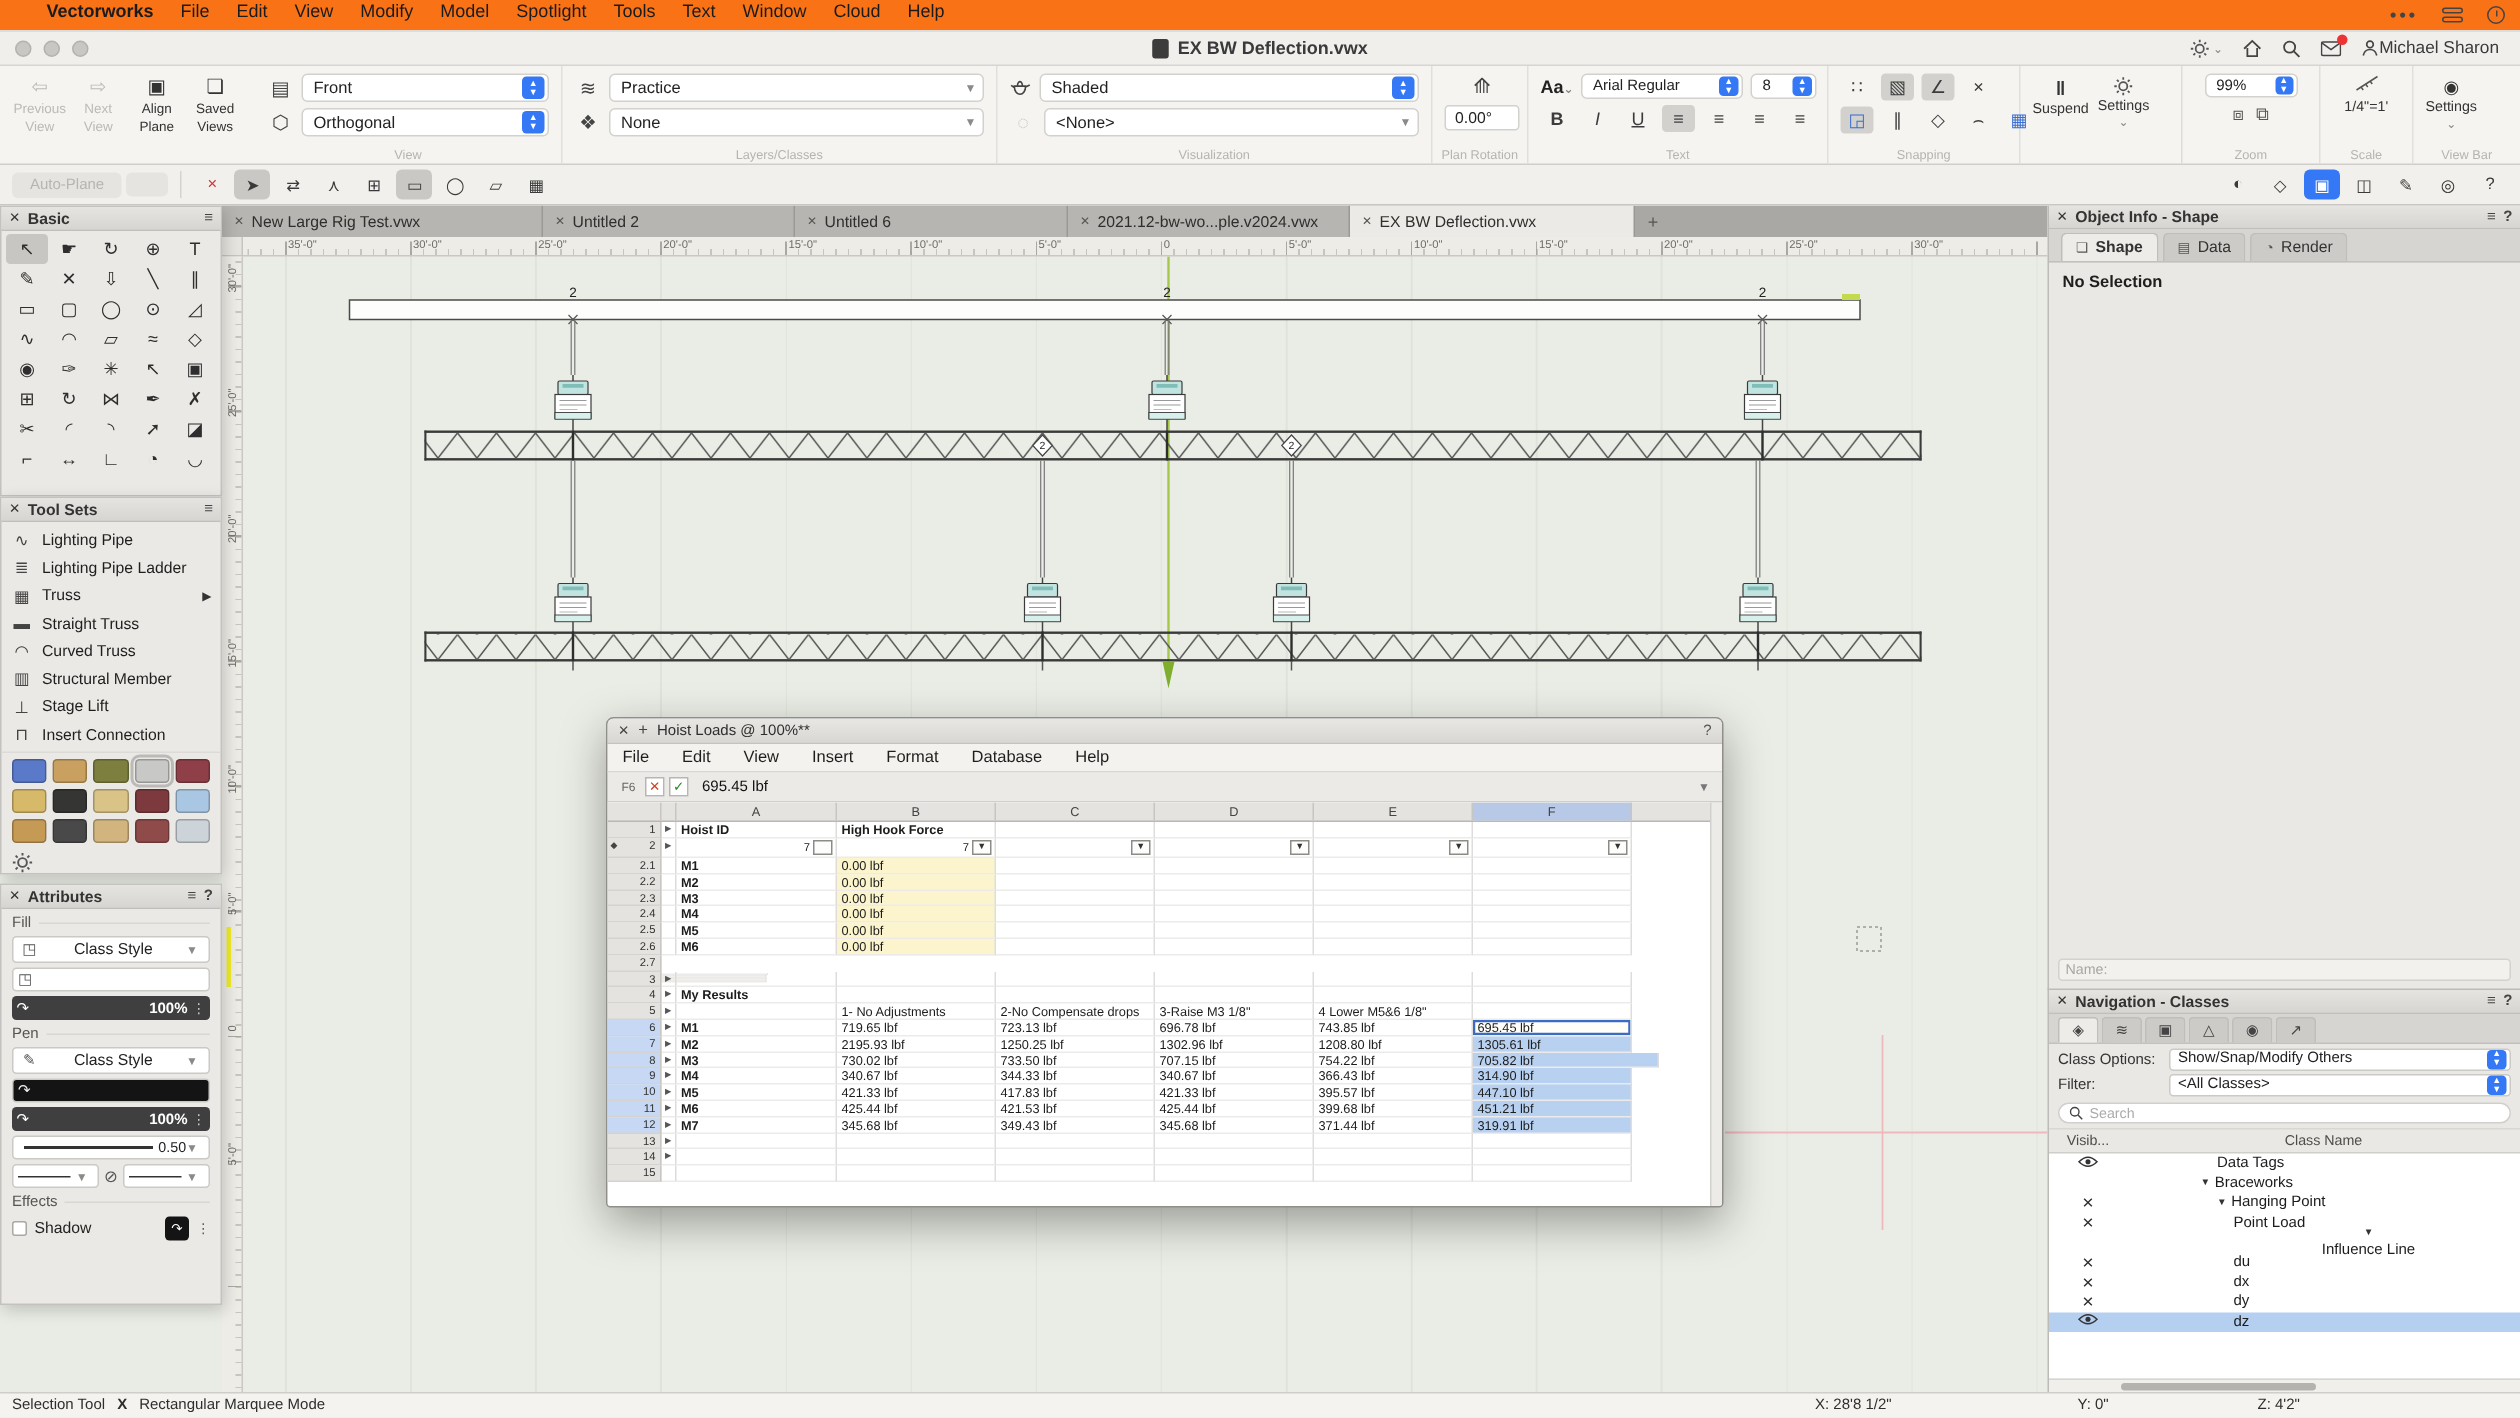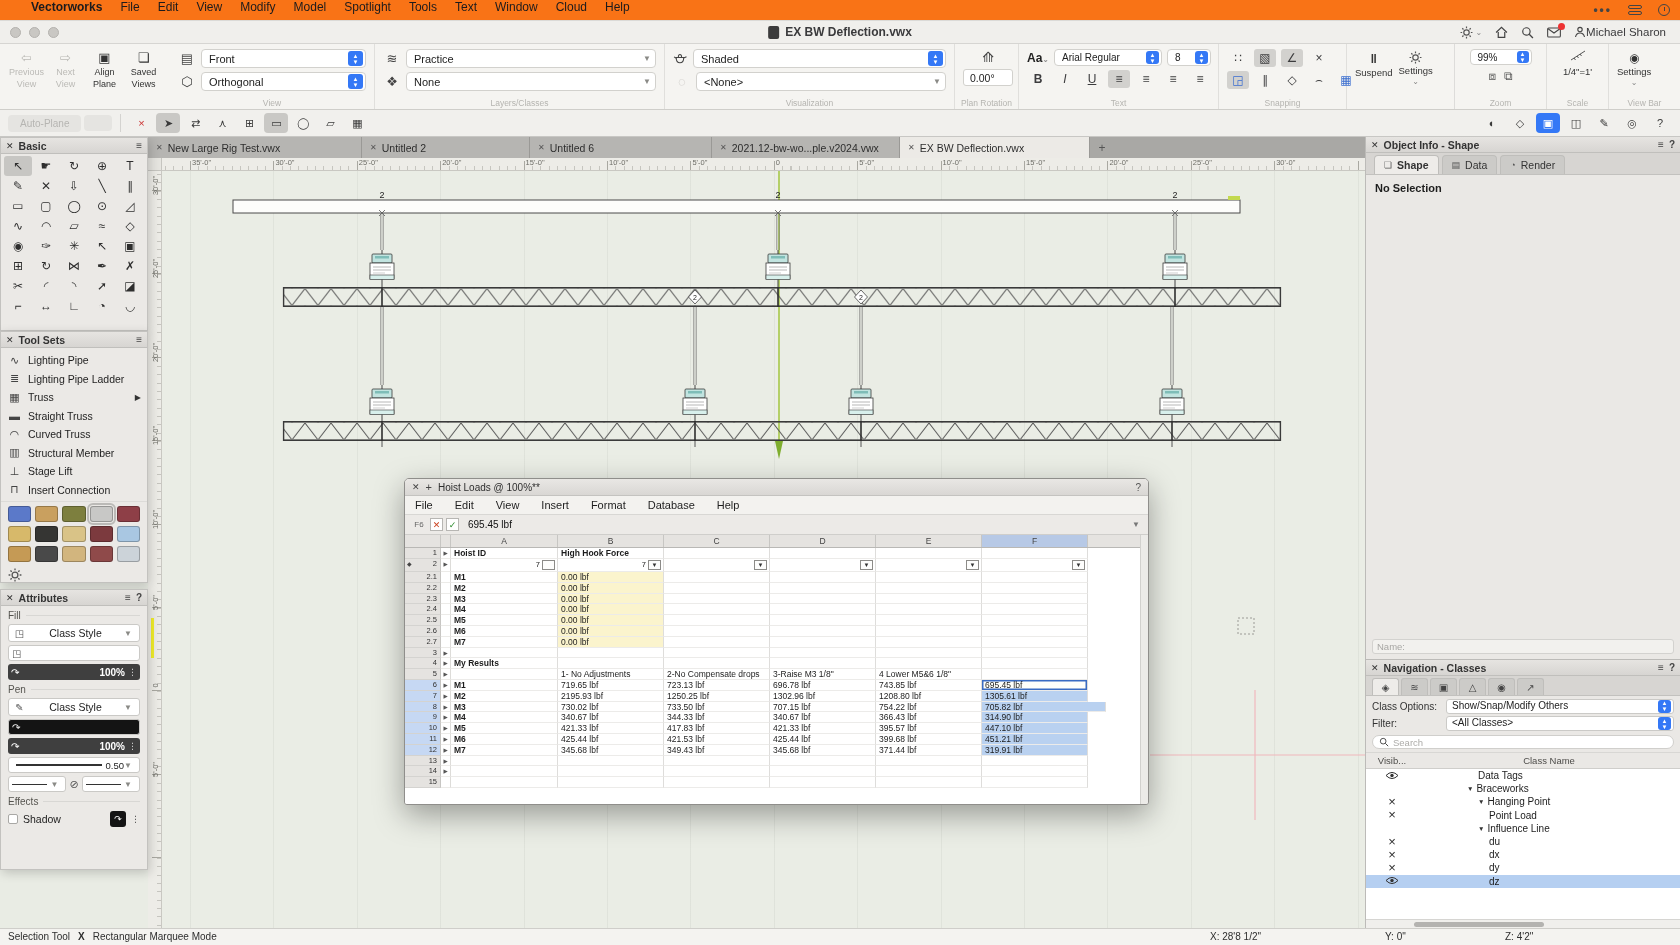--- a/index.html
+++ b/index.html
@@ -817,21 +817,21 @@
             <div class="srow" style="height: 10.8px;">
               <div class="gut"><span>2.6</span></div>
               <div class="mk"></div>
               <div class="scell bold" style="width: 107px;">M6</div>
               <div class="scell yellow" style="width: 106px;">0.00 lbf</div>
               <div class="scell" style="width: 106px;"></div>
               <div class="scell" style="width: 106px;"></div>
               <div class="scell" style="width: 106px;"></div>
               <div class="scell" style="width: 106px;"></div>
             </div>
-            <div class="srow" style="height: 10.8px;">
+            <div class="srow" style="height: 10.8px; flex-direction: column;">
               <div class="gut"><span>2.7</span></div>
               <div class="mk"></div>
               <div class="scell bold" style="width: 107px;">M7</div>
               <div class="scell yellow" style="width: 106px;">0.00 lbf</div>
               <div class="scell" style="width: 106px;"></div>
               <div class="scell" style="width: 106px;"></div>
               <div class="scell" style="width: 106px;"></div>
               <div class="scell" style="width: 106px;"></div>
             </div>
             <div class="srow" style="height: 10.8px;">
@@ -1237,21 +1237,21 @@
             </div>
           </div>
           <div class="clsrow">
             <div class="v" style="font-size: 13px;">×</div>
             <div class="n" style="padding-left: 71px;">
               <span>Point Load</span>
             </div>
           </div>
           <div class="clsrow">
             <div class="v"></div>
-            <div class="n" style="padding-left: 60px;">
+            <div class="n" style="padding-left: 60px; flex-direction: column;">
               <div class="tri">▼</div>
               <span>Influence Line</span>
             </div>
           </div>
           <div class="clsrow">
             <div class="v" style="font-size: 13px;">×</div>
             <div class="n" style="padding-left: 71px;">
               <span>du</span>
             </div>
           </div>

